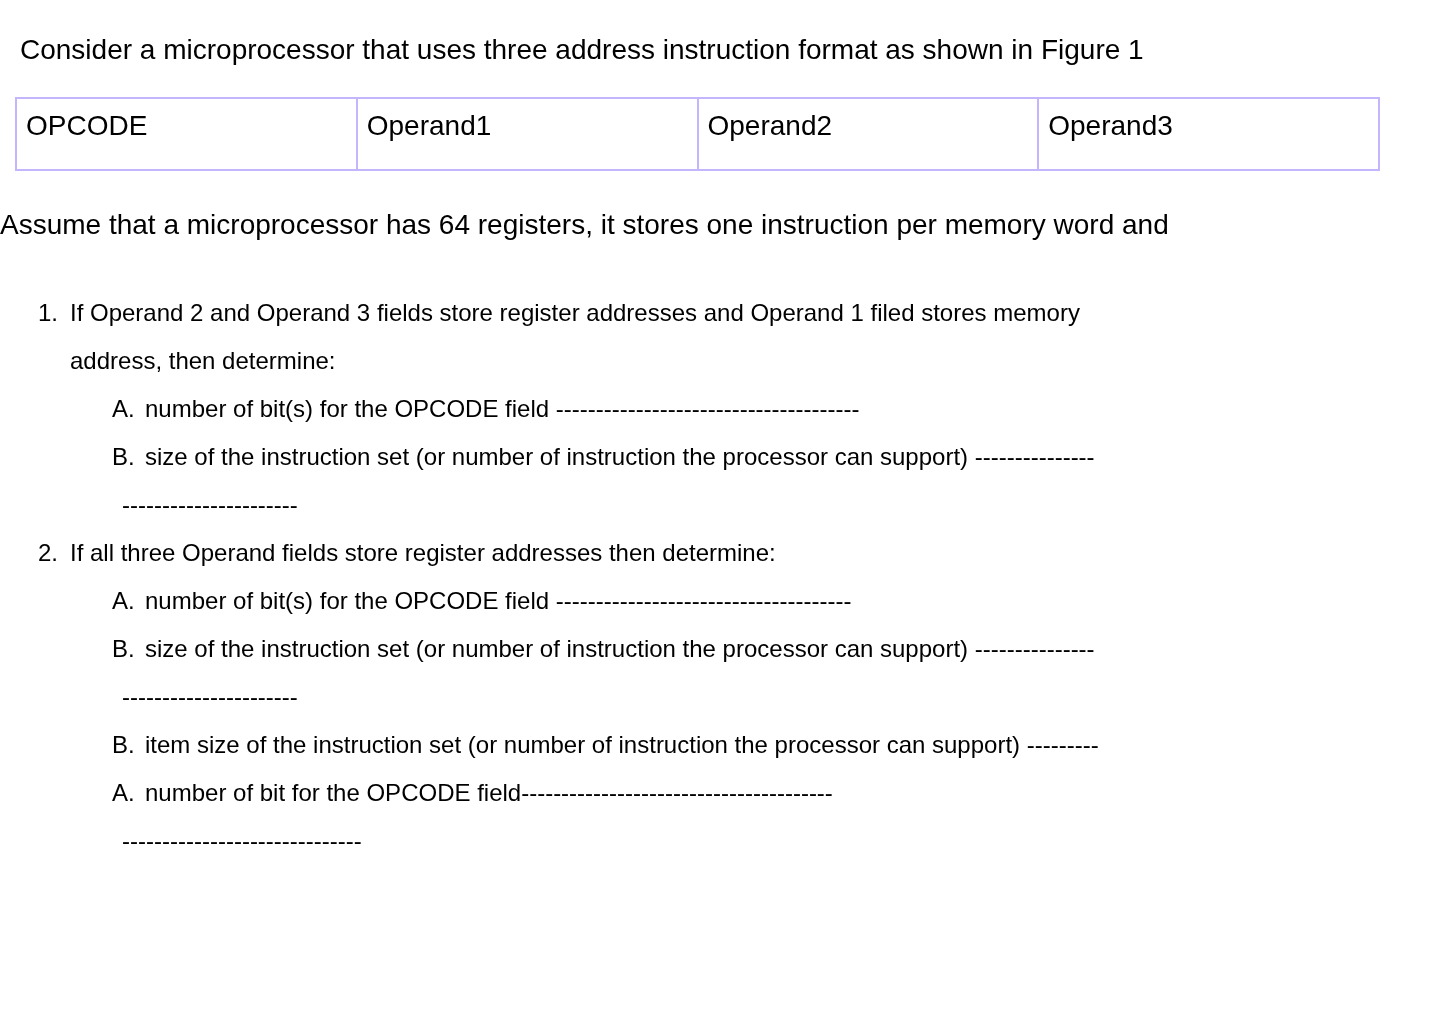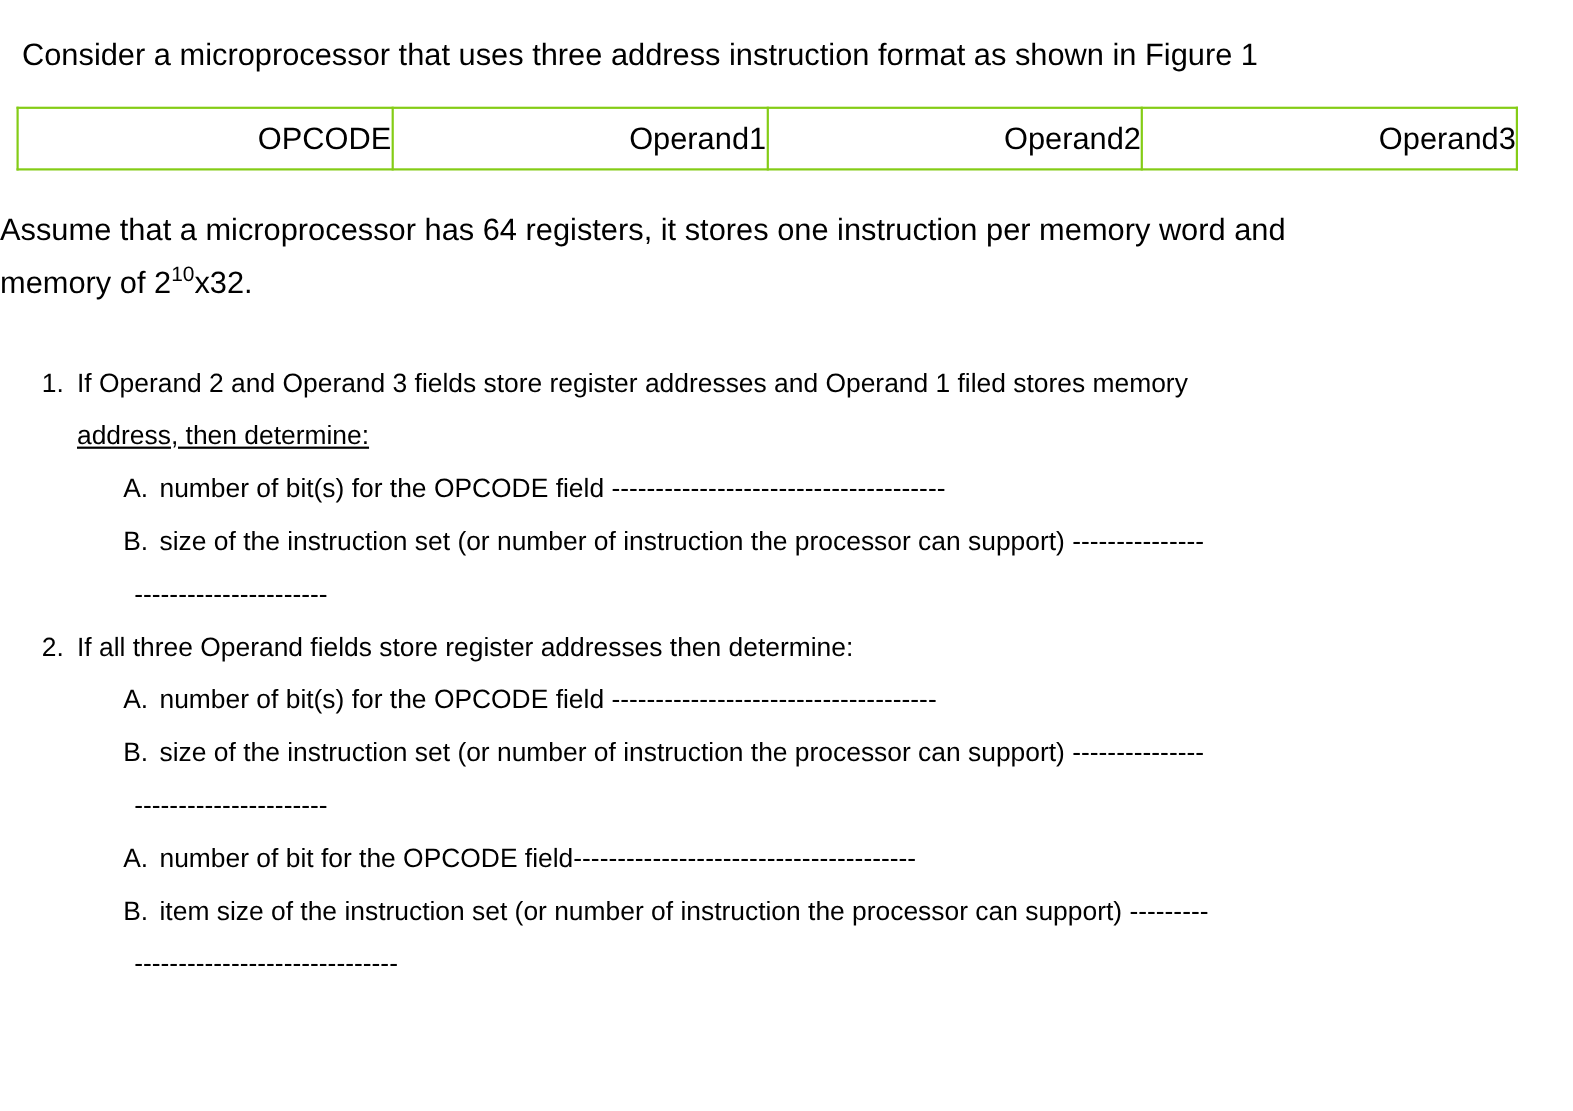--- a/index.html
+++ b/index.html
@@ -27,29 +27,28 @@
     line-height: 40px;
     white-space: nowrap;
   }
   table.fmt {
     border-collapse: collapse;
     table-layout: fixed;
     width: 1365px;
     margin: 27px 0 0 15px;
   }
   table.fmt td {
-    border: 2px solid #84cc16;
+    border: 2px solid #c4b5fd;
     width: 25%;
     height: 54px;
-    padding: 0 0 0 9px;
+    padding: 0 0 16px 9px;
     font-size: 28px;
     vertical-align: middle;
     white-space: nowrap;
     overflow: hidden;
-    text-align: right;
   }
   .caption {
     margin-top: 33px;
     width: 1430px;
     text-align: center;
     font-size: 28px;
     line-height: 40px;
   }
   .assume {
     margin-top: 30px;
@@ -68,21 +67,21 @@
   .qlist {
     margin-top: 40px;
     font-size: 24px;
   }
   .line {
     line-height: 48px;
     white-space: nowrap;
     overflow: hidden;
   }
   .line.q    { padding-left: 38px; }
-  .line.wrap { padding-left: 70px; text-decoration: underline; }
+  .line.wrap { padding-left: 70px; }
   .line.sub  { padding-left: 112px; }
   .line.cont { padding-left: 122px; }
   .num {
     display: inline-block;
     width: 32px;
   }
   .sublabel {
     display: inline-block;
     width: 33px;
   }
@@ -101,23 +100,20 @@
         <td>Operand1</td>
         <td>Operand2</td>
         <td>Operand3</td>
       </tr>
     </tbody>
   </table>
 
 
   <div class="assume">
     <div class="pline">Assume that a microprocessor has 64 registers, it stores one instruction per memory word and</div>
-    <div class="pline">
-      <span>memory of 2</span><sup>10</sup><span>x32.</span>
-    </div>
   </div>
 
   <div class="qlist">
 
     <div class="line q">
       <span class="num">1.</span><span>If Operand 2 and Operand 3 fields store register addresses and Operand 1 filed stores memory</span>
     </div>
     <div class="line wrap">address, then determine:</div>
     <div class="line sub">
       <span class="sublabel">A.</span><span>number of bit(s) for the OPCODE field --------------------------------------</span>
@@ -132,21 +128,21 @@
     </div>
     <div class="line sub">
       <span class="sublabel">A.</span><span>number of bit(s) for the OPCODE field -------------------------------------</span>
     </div>
     <div class="line sub">
       <span class="sublabel">B.</span><span>size of the instruction set (or number of instruction the processor can support) ---------------</span>
     </div>
     <div class="line cont">----------------------</div>
 
     <div class="line sub">
-      <span class="sublabel">A.</span><span>number of bit for the OPCODE field---------------------------------------</span>
+      <span class="sublabel">B.</span><span>item size of the instruction set (or number of instruction the processor can support) ---------</span>
     </div>
     <div class="line sub">
-      <span class="sublabel">B.</span><span>item size of the instruction set (or number of instruction the processor can support) ---------</span>
+      <span class="sublabel">A.</span><span>number of bit for the OPCODE field---------------------------------------</span>
     </div>
     <div class="line cont">------------------------------</div>
 
   </div>
 </div>
 
 </body></html>

